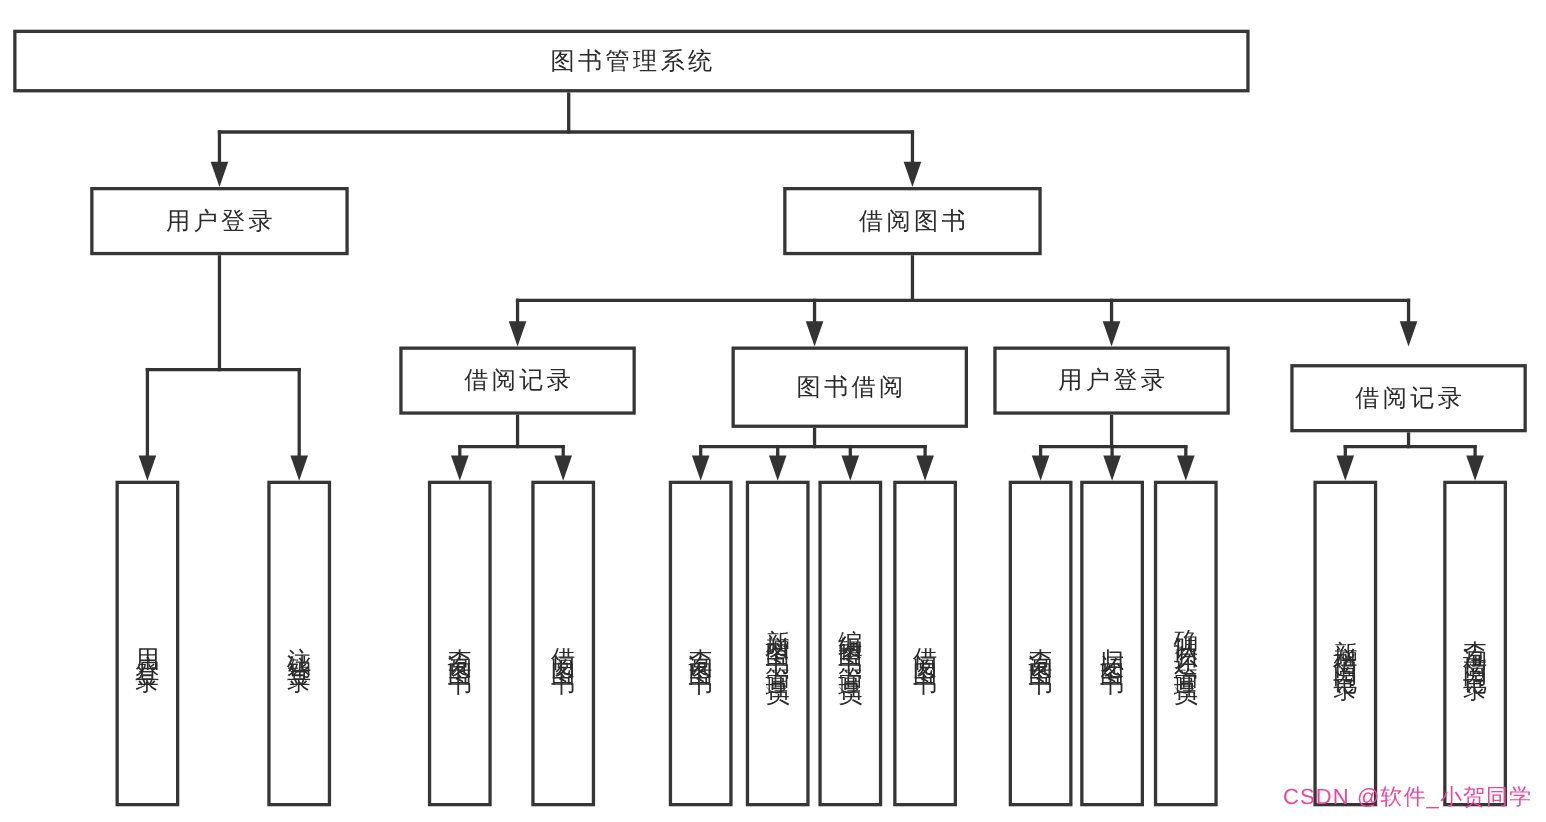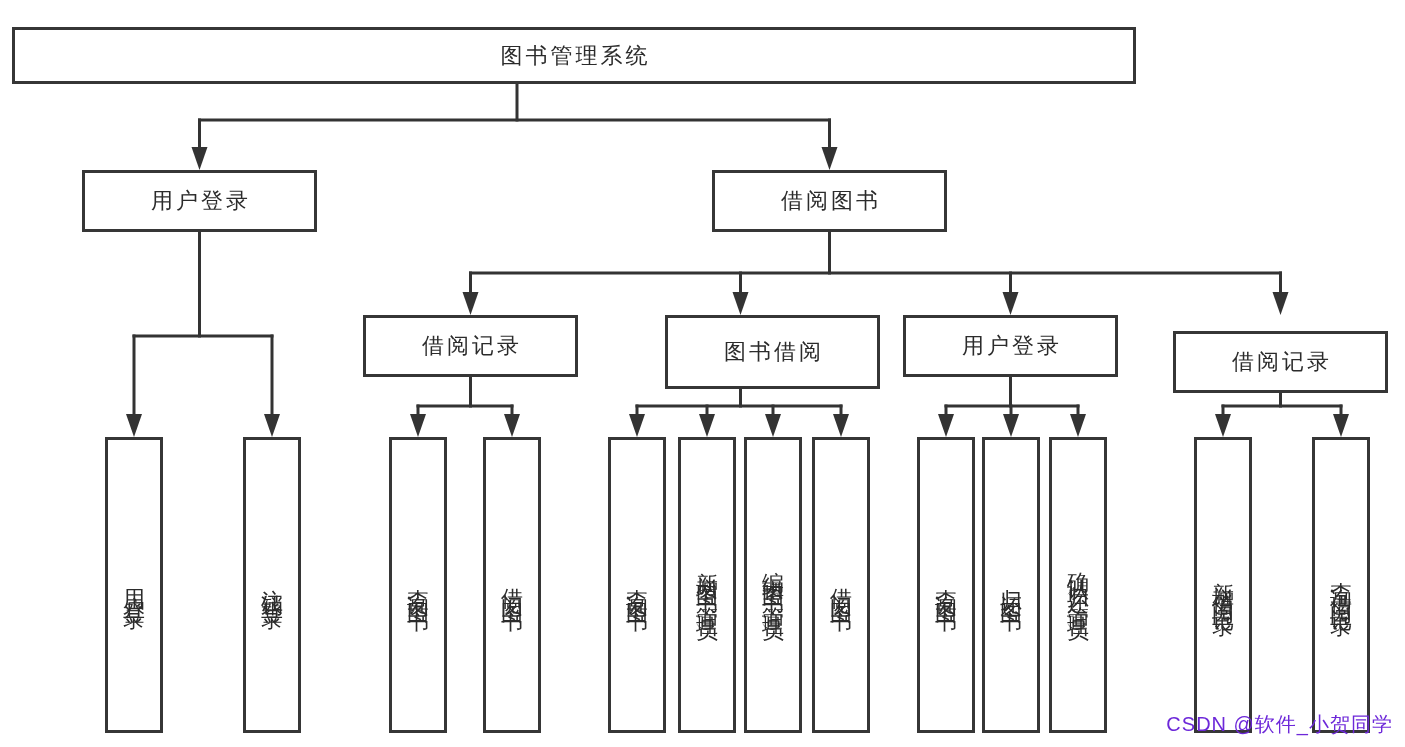--- a/index.html
+++ b/index.html
@@ -34,21 +34,21 @@
     font-size: 22px;
     letter-spacing: 7px;
     line-height: 1;
   }
   #watermark {
     position: absolute;
     right: 12px;
     top: 711px;
     font-size: 20px;
     letter-spacing: 1px;
-    color: #6d28d9;
+    color: #ec4899;
     white-space: nowrap;
   }
 </style>
 </head>
 <body>
 
 <div id="canvas">
 
   <svg id="connectors" width="1405" height="747" viewBox="0 0 1405 747">
     <g stroke="#333333" stroke-width="3" stroke-linecap="square" fill="none">

